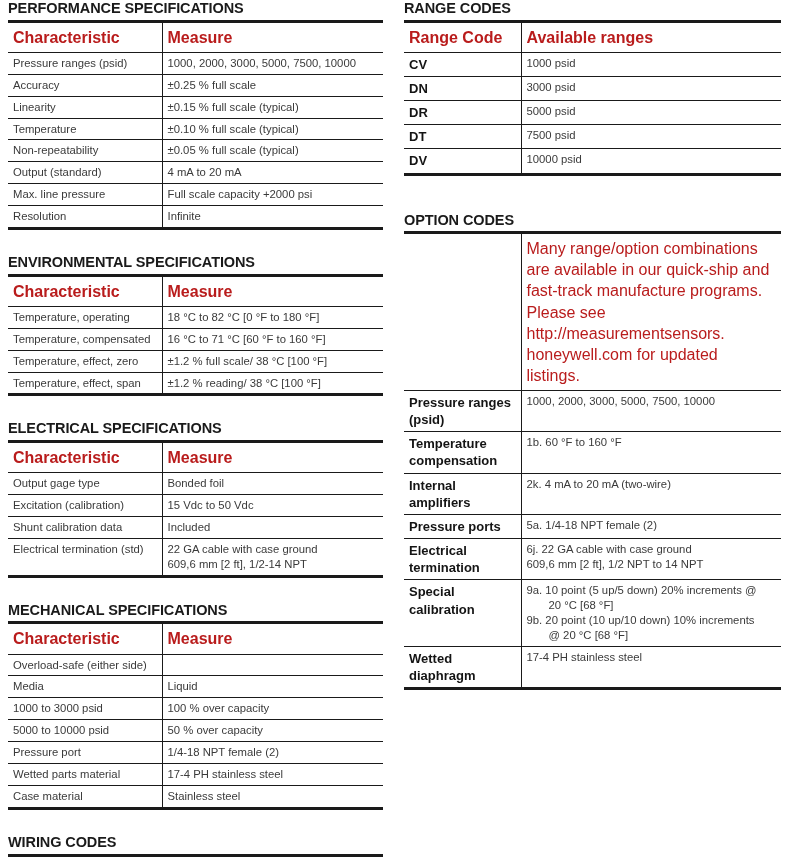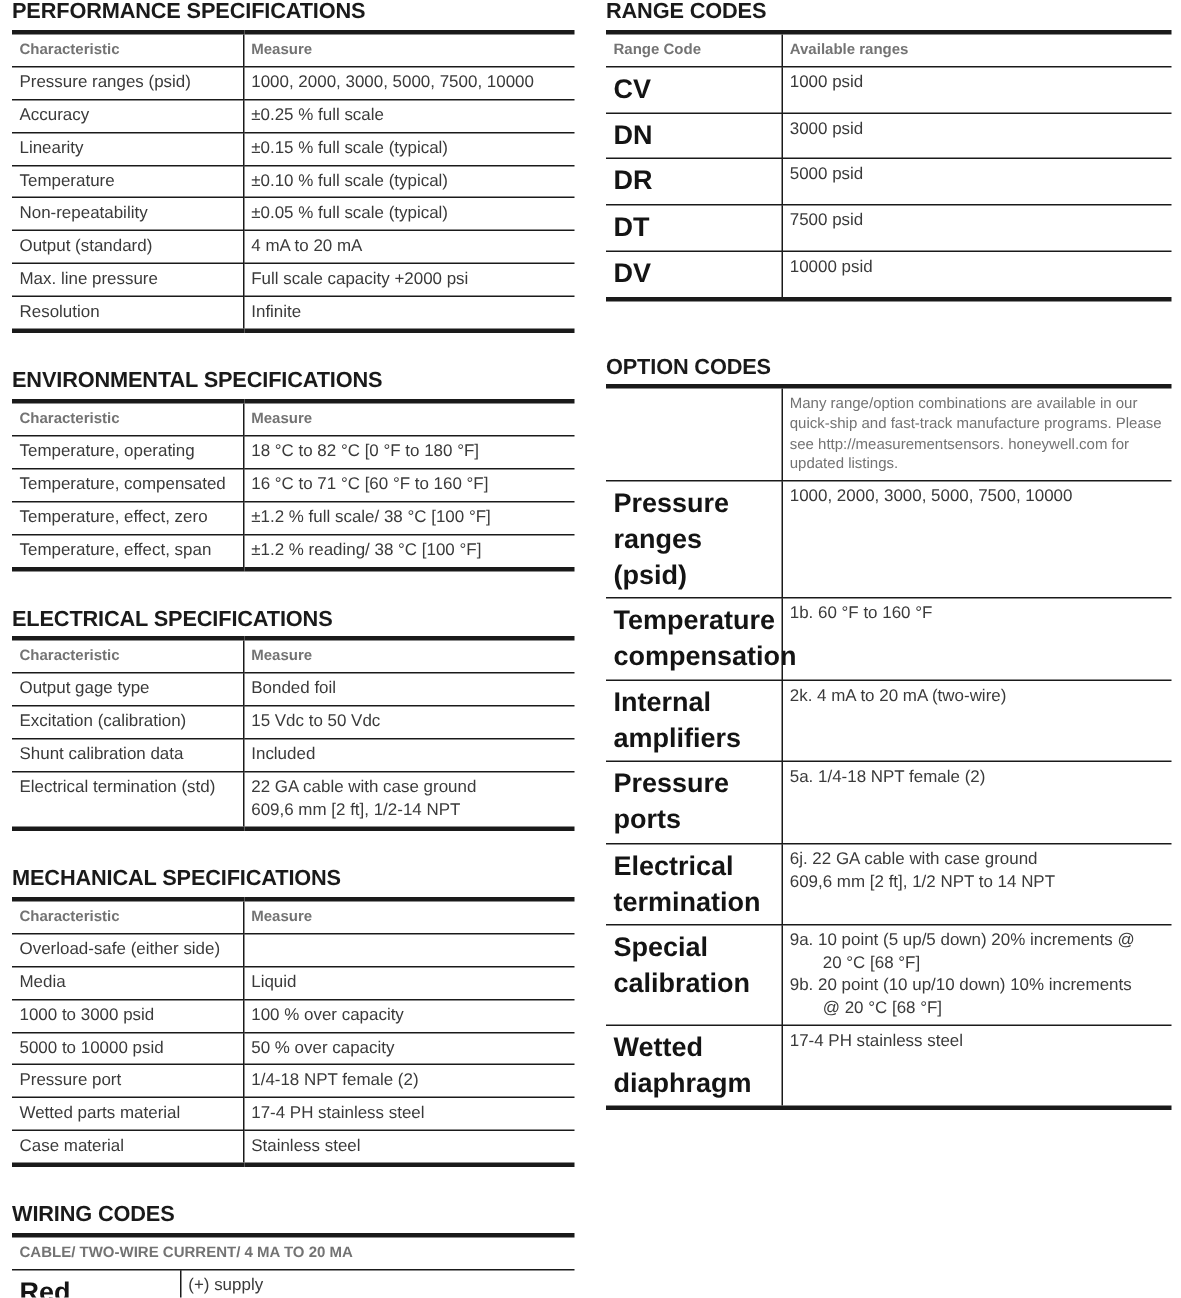--- a/index.html
+++ b/index.html
@@ -38,34 +38,34 @@
     vertical-align: top;
     padding: 3px 6px 3px 5px;
     font-size: 11.3px;
     line-height: 1.32;
     font-weight: normal;
     color: #3a3a3a;
     border-bottom: 1px solid #1a1a1a;
   }
   table.spec thead th {
     font-weight: bold;
-    font-size: 10px;
-    color: #737373;
+    font-size: 16px;
+    color: #b91c1c;
     border-top: 3px solid #1a1a1a;
     border-bottom: 1px solid #1a1a1a;
     padding-top: 4px;
     padding-bottom: 4px;
   }
   table.spec tbody tr:last-child td { border-bottom: 3px solid #1a1a1a; }
   table.spec td.c1, table.spec th.c1 { border-right: 1px solid #1a1a1a; }
 
   
   table.spec td.bold-cell {
     font-weight: bold;
-    font-size: 18px;
+    font-size: 13px;
     color: #141414;
     margin-left: 25px;
   }
 
   
   .banner-row th {
     font-weight: bold;
     font-size: 12.2px;
     color: #141414;
     border-top: 3px solid #1a1a1a;

